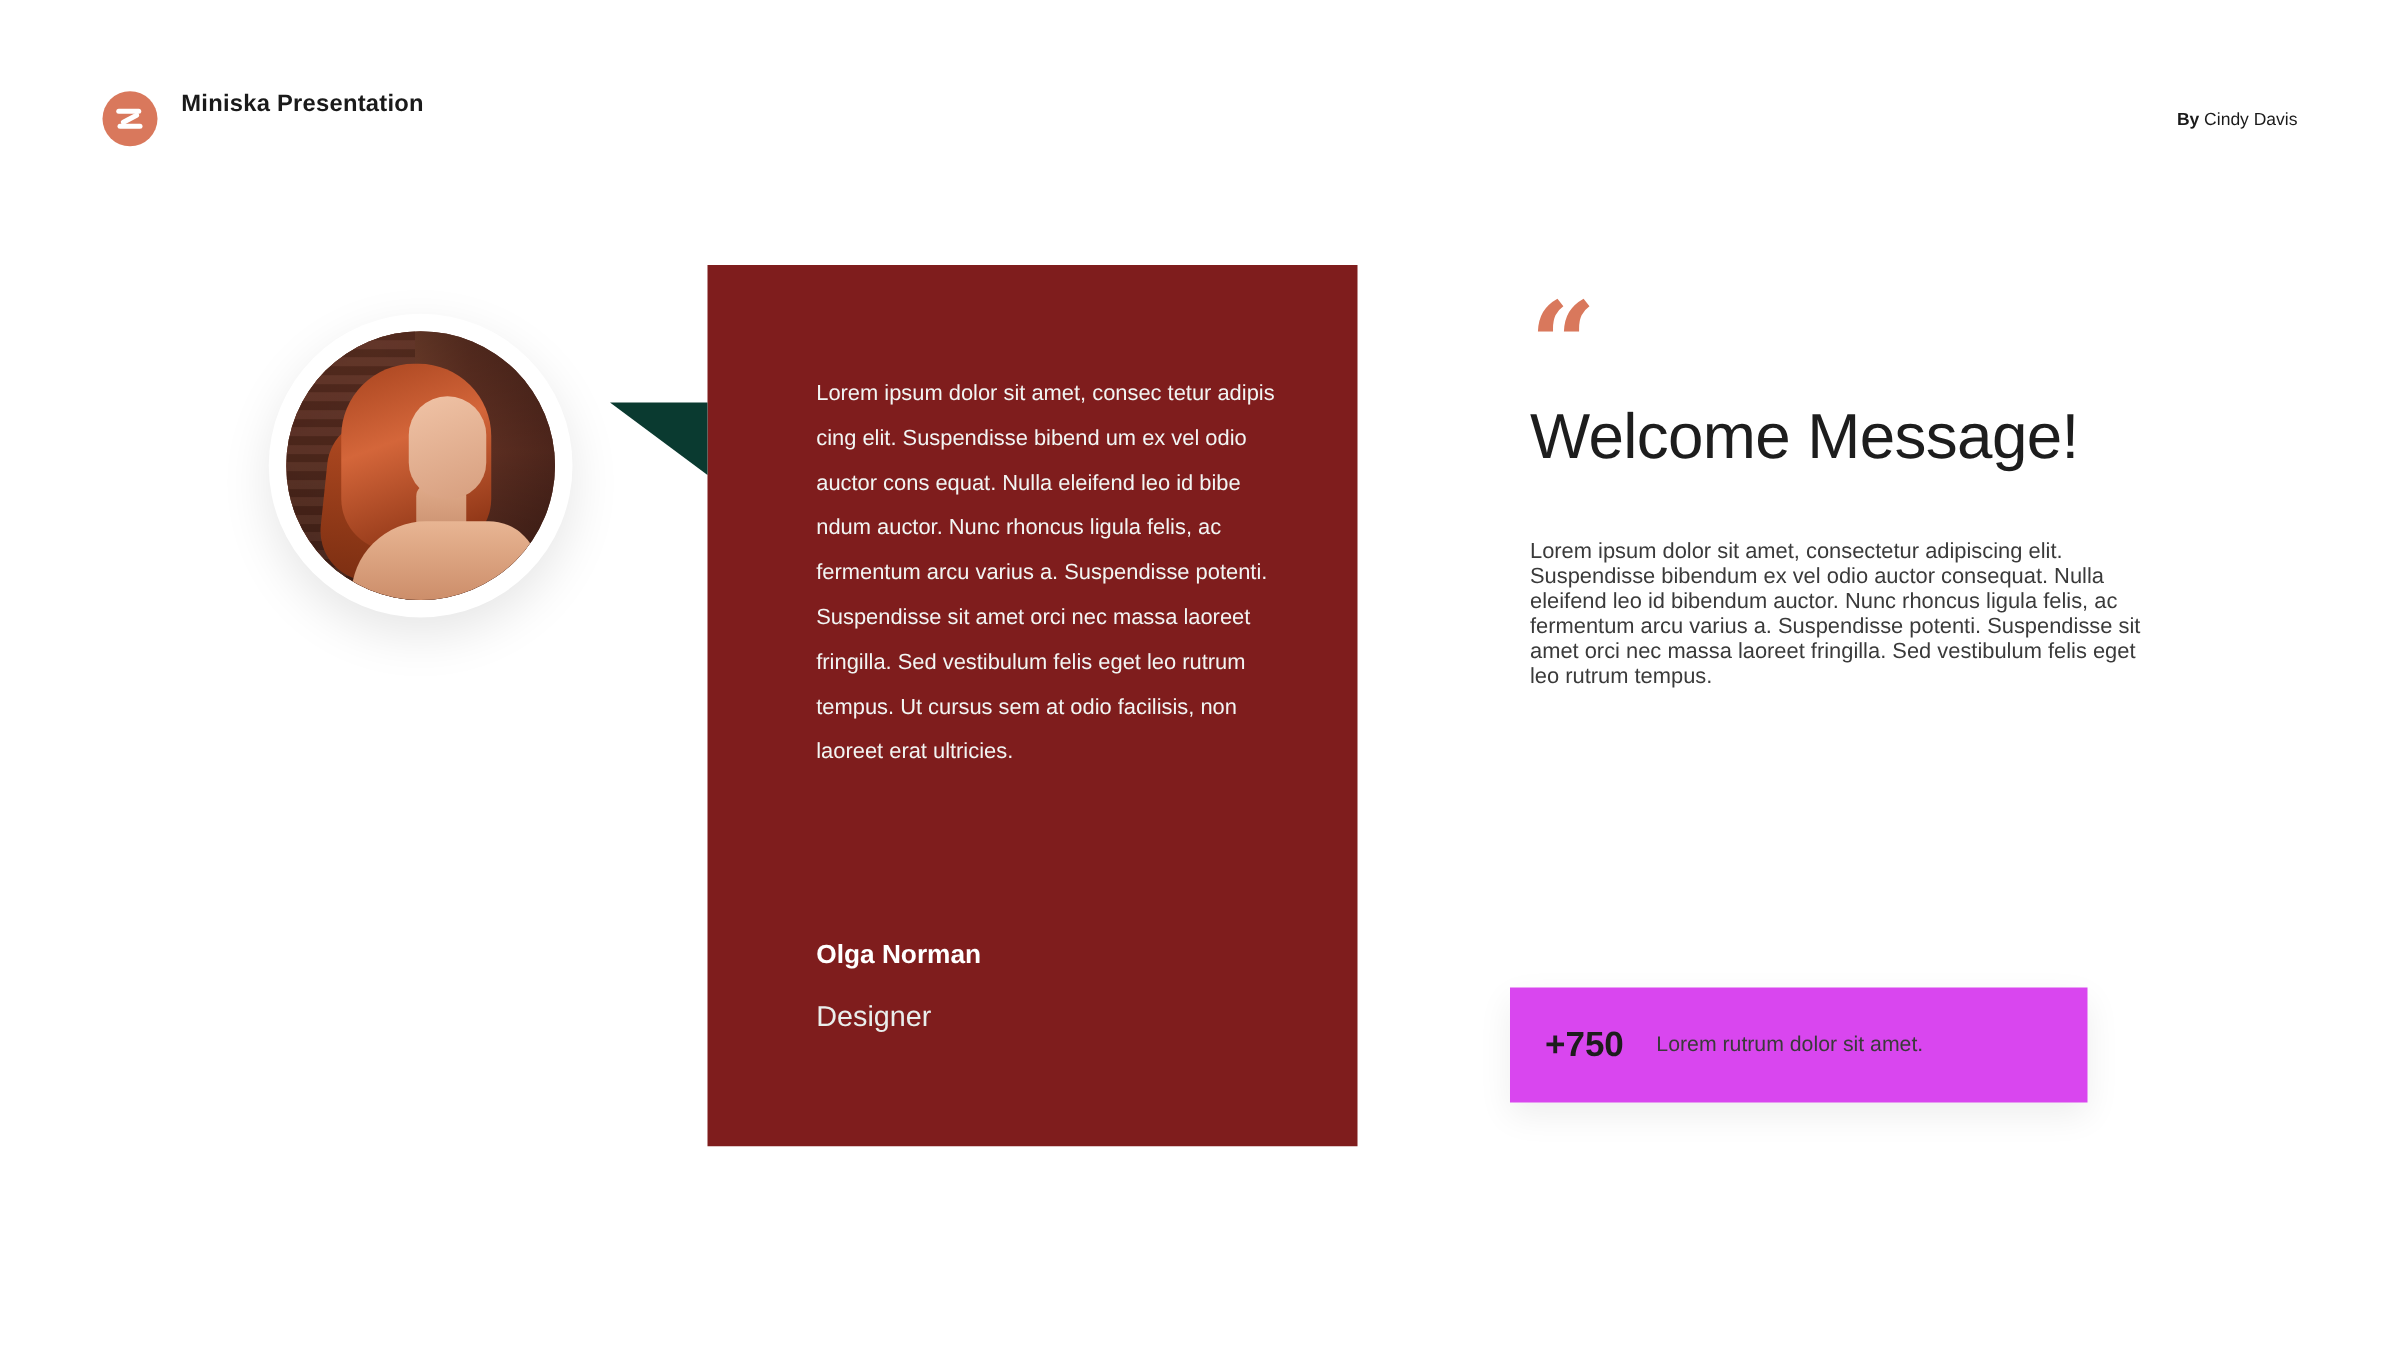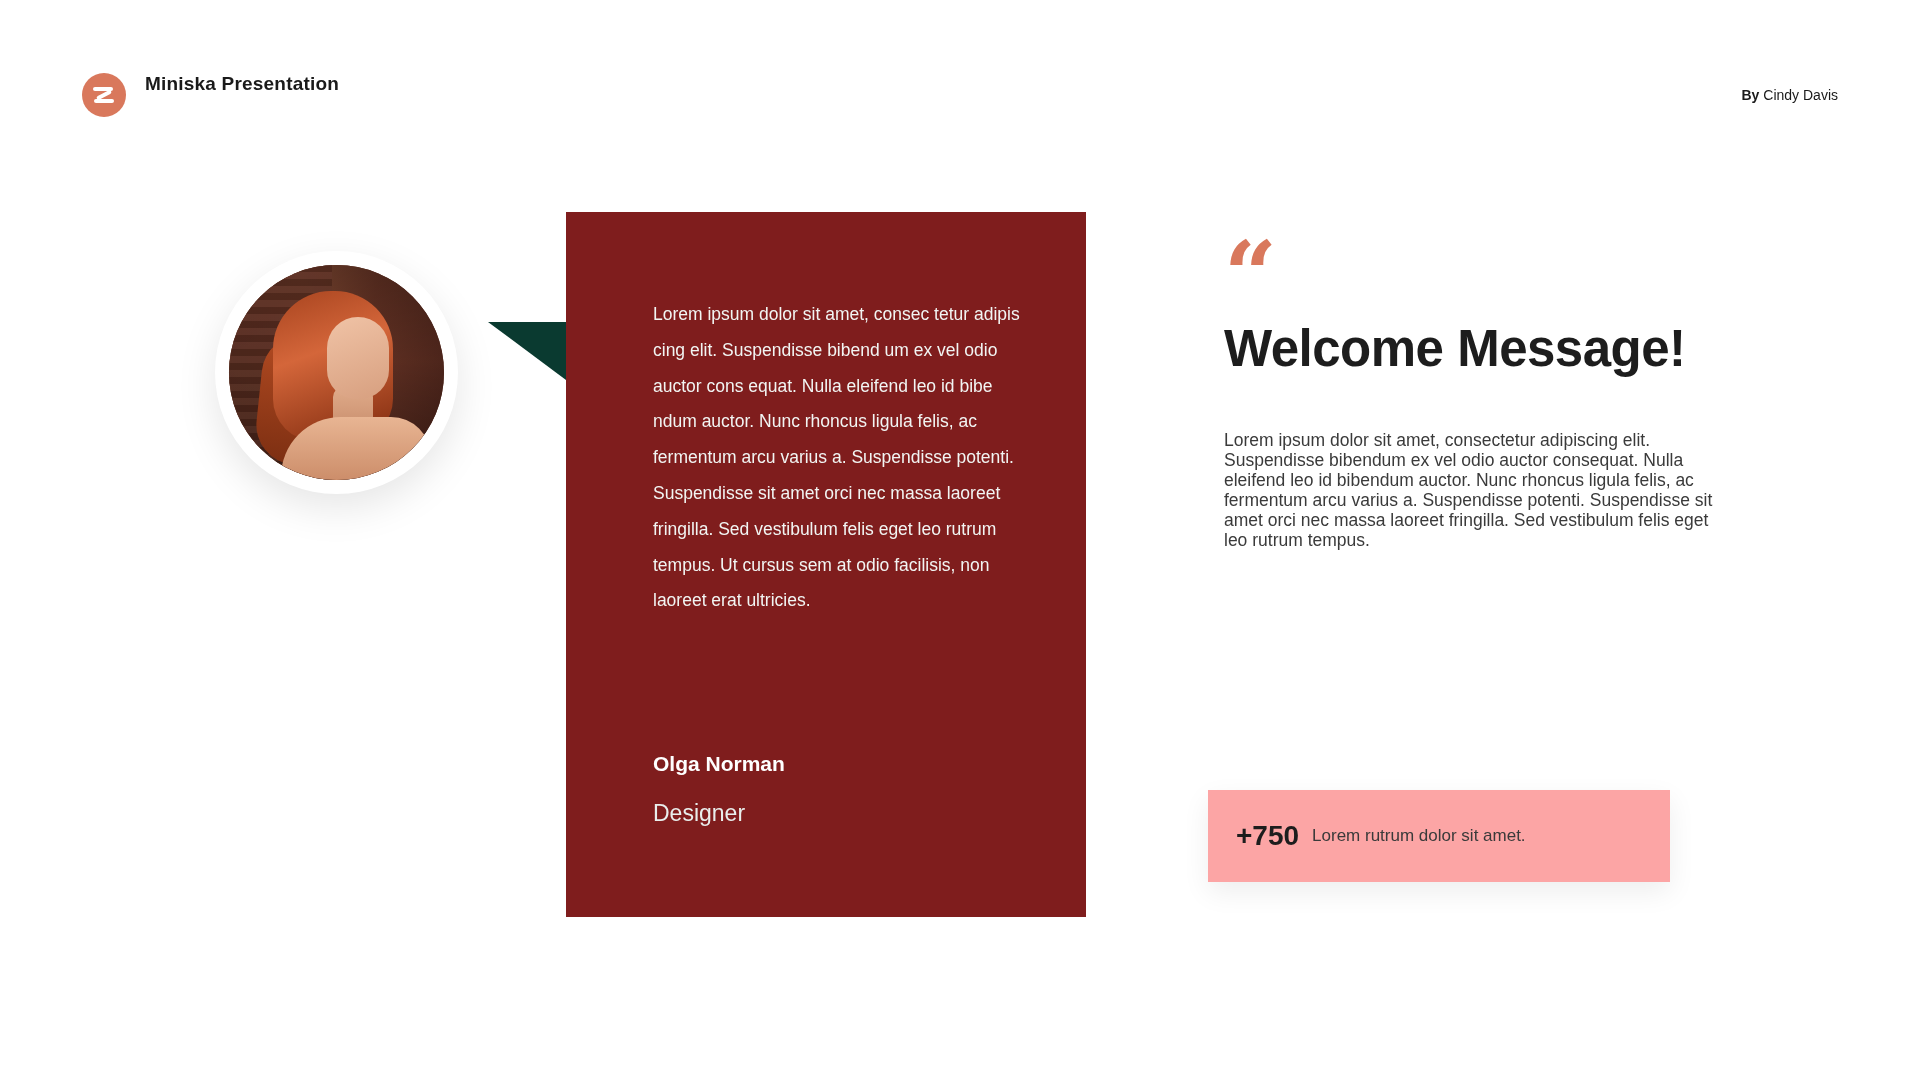--- a/index.html
+++ b/index.html
@@ -202,43 +202,43 @@
     line-height: 50px;
     color: #d9785c;
     font-weight: bold;
     letter-spacing: -2px;
     height: 46px;
   }
   .headline {
     margin-top: 24px;
     font-size: 51px;
     line-height: 58px;
-    font-weight: bold;
+    font-weight: normal;
     color: #1d1d1d;
     letter-spacing: -0.5px;
   }
   .right-body {
     margin-top: 52px;
     font-size: 17.5px;
     line-height: 20px;
     color: #3a3a3a;
     width: 510px;
   }
   .stat-card {
     position: absolute;
     left: 1208px;
     top: 790px;
     width: 462px;
     height: 92px;
-    background: #fca5a5;
+    background: #d946ef;
     box-shadow: 0 10px 26px rgba(0,0,0,.07);
     display: flex;
     align-items: center;
     padding-left: 28px;
-    gap: 13px;
+    gap: 26px;
   }
   .stat-number {
     font-size: 28px;
     font-weight: bold;
     color: #1d1d1d;
   }
   .stat-label {
     font-size: 17px;
     color: #3a3a3a;
   }

